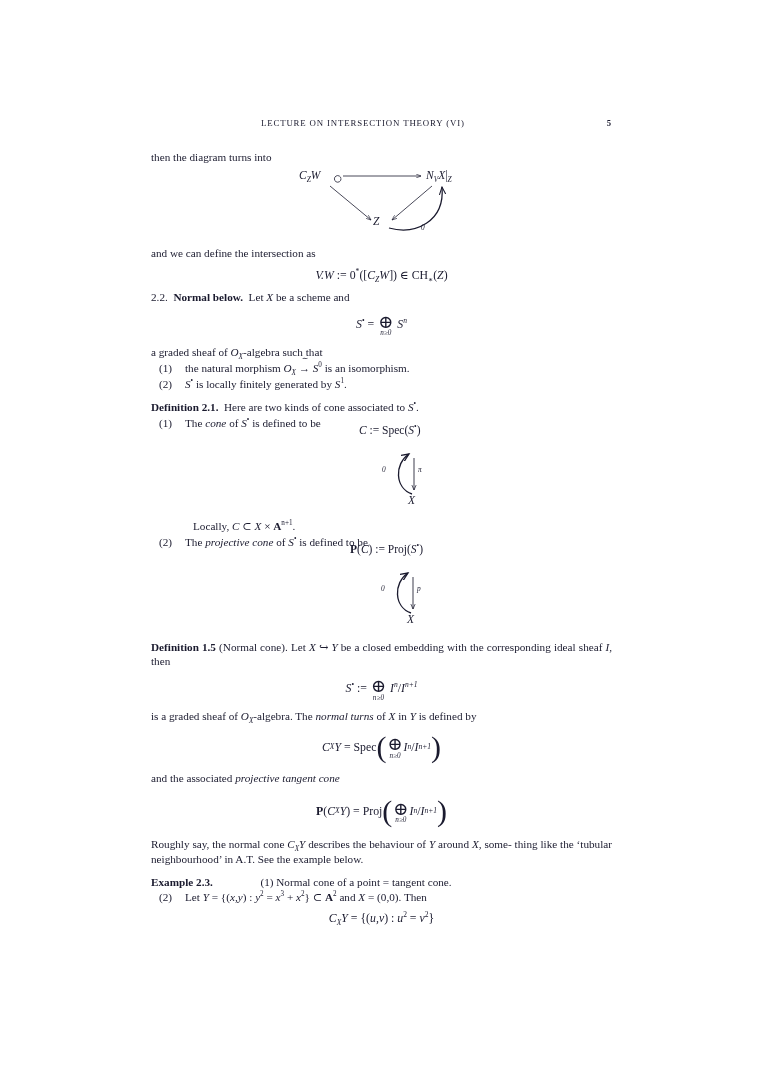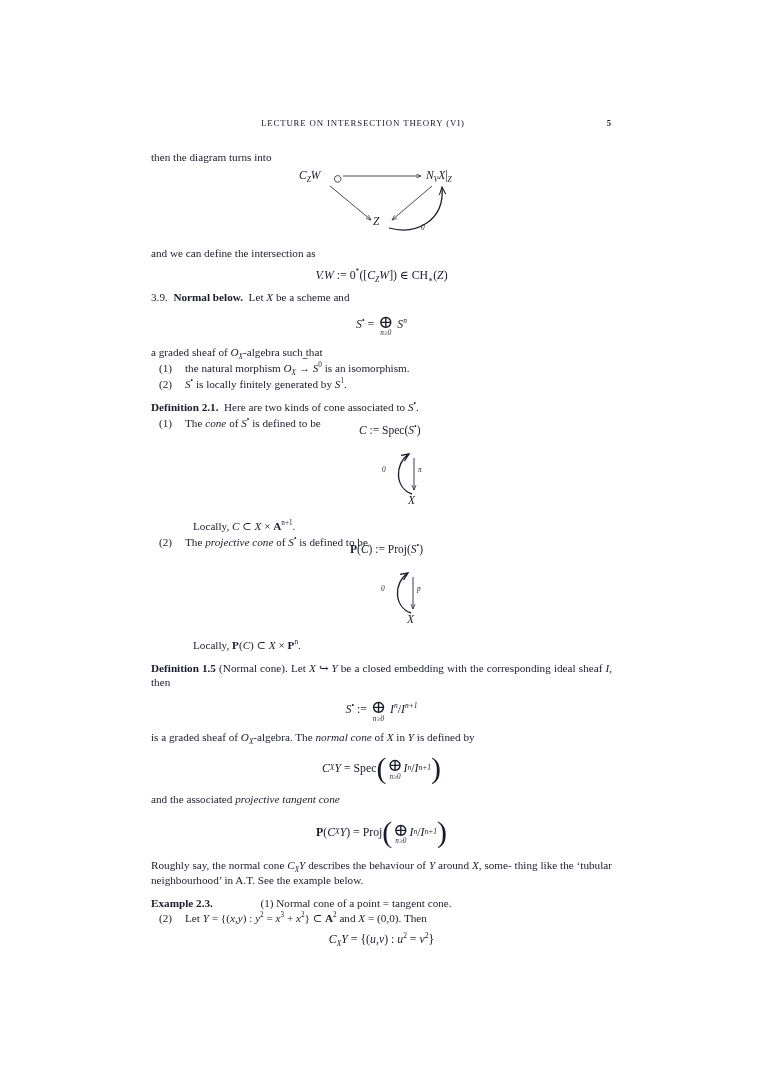--- a/index.html
+++ b/index.html
@@ -196,21 +196,21 @@
 
     <div class="gap-s"></div>
 
     <p class="para">and we can define the intersection as</p>
 
     <div class="display">
       <span class="mathit">V.W</span> :=&nbsp;0<sup>*</sup>([<span class="mathit">C</span><sub class="mathit">Z</sub><span class="mathit">W</span>]) ∈ CH<sub>∗</sub>(<span class="mathit">Z</span>)
     </div>
 
     <p class="para">
-      <span>3.9.</span>&nbsp;
+      <span>2.2.</span>&nbsp;
       <span class="bold">Normal below.</span>&nbsp;
       <span>Let <span class="mathit">X</span> be a scheme and</span>
     </p>
 
     <div class="display">
       <span class="mathit">S</span><sup>•</sup> =
       <span class="bigop">
         <span class="op">⊕</span>
         <span class="lim">n≥0</span>
       </span>
@@ -300,23 +300,20 @@
         <path d="M61,58 C44,52 43,28 58,18" fill="none" stroke="#1a1a2e" stroke-width="1.35" marker-end="url(#ahu2)"></path>
       </svg>
       <span class="dlabel" style="left:0px;top:-12px;white-space:nowrap;">
         <span class="bold" style="font-style:normal;">P</span>(<span class="mathit">C</span>) := Proj(<span class="mathit">S</span><sup>•</sup>)
       </span>
       <span class="dlabel small" style="left:31px;top:29px;">0</span>
       <span class="dlabel small" style="left:67px;top:29px;font-style:italic;">p</span>
       <span class="dlabel" style="left:57px;top:58px;"><span class="mathit">X</span></span>
     </div>
 
-    <p class="indent-para">
-      Locally, <span class="bold">P</span>(<span class="mathit">C</span>) ⊂ <span class="mathit">X</span> × <span class="bold">P</span><sup>n</sup>.
-    </p>
 
     <div class="gap-s"></div>
 
     <p class="para" style="text-align:justify;">
       <span class="defn-head">Definition 1.5</span>
       <span>(Normal cone).</span>
       Let <span class="mathit">X</span> ↪ <span class="mathit">Y</span> be a closed embedding with the
       corresponding ideal sheaf <span class="mathit" style="font-family:'Liberation Serif',serif;">I</span>, then
     </p>
 
@@ -324,21 +321,21 @@
       <span class="mathit">S</span><sup>•</sup> :=
       <span class="bigop">
         <span class="op">⊕</span>
         <span class="lim">n≥0</span>
       </span>
       <span class="mathit">I</span><sup class="mathit">n</sup>/<span class="mathit">I</span><sup class="mathit">n+1</sup>
     </div>
 
     <p class="para">
       is a graded sheaf of <span class="mathit">O</span><sub class="mathit">X</sub>-algebra. The
-      <span class="textit">normal cone</span>
+      <span class="textit">normal turns</span>
       of <span class="mathit">X</span> in <span class="mathit">Y</span> is defined by
     </p>
 
     <div class="display" style="margin-top:12px;margin-bottom:12px;">
       <span class="eqrow">
         <span class="mathit">C</span><sub class="mathit">X</sub><span class="mathit">Y</span>&nbsp;=&nbsp;Spec
         <span class="paren-big">(</span>
         <span class="bigop">
           <span class="op">⊕</span>
           <span class="lim">n≥0</span>

